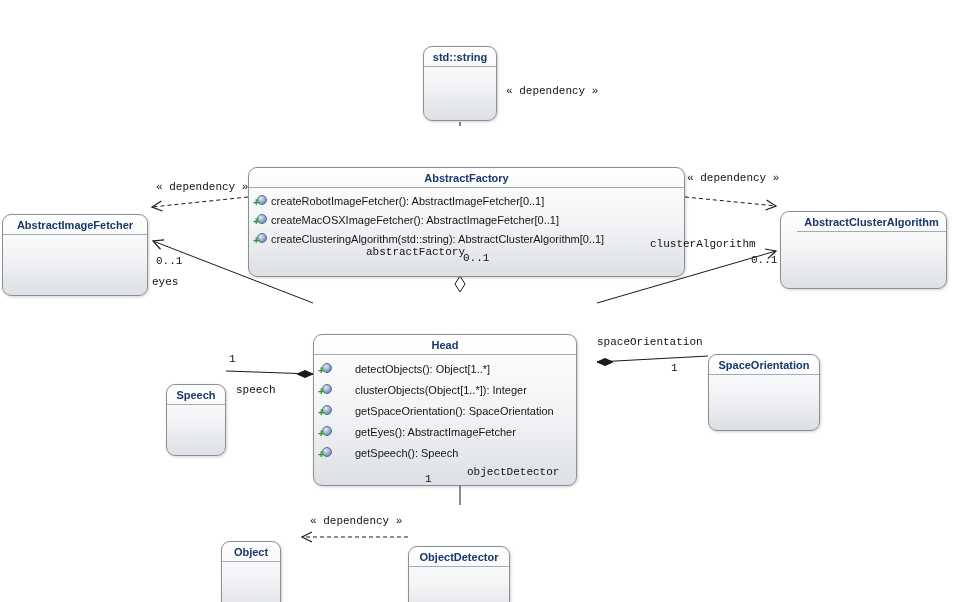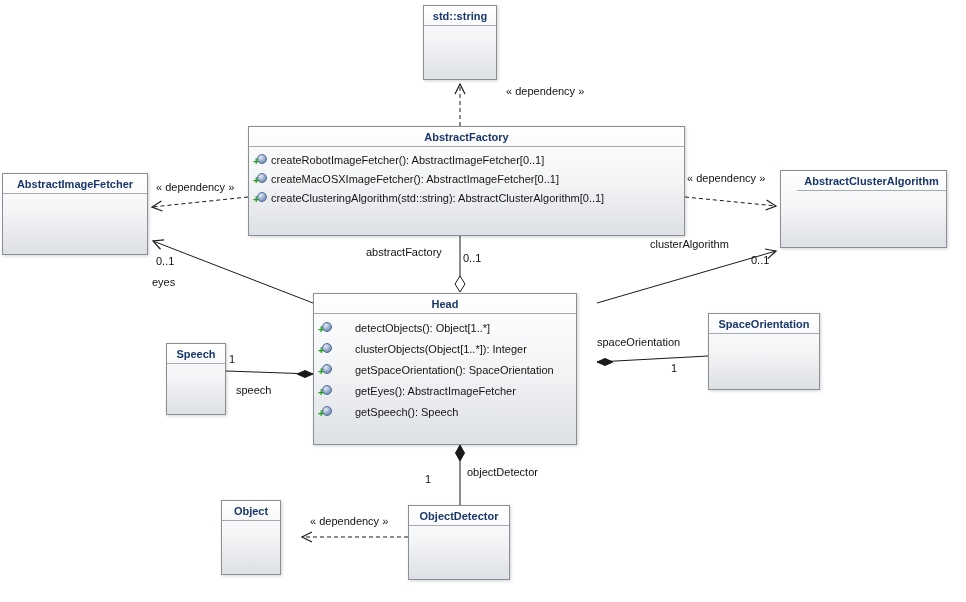--- a/index.html
+++ b/index.html
@@ -3,23 +3,24 @@
 <meta charset="utf-8">
 <style>
   * { margin:0; padding:0; box-sizing:border-box; }
   html,body { background:#ffffff; font-family:"Liberation Sans", sans-serif; }
   .canvas { position:relative; width:966px; height:602px; background:#ffffff; overflow:hidden; }
 
   svg.connectors { position:absolute; left:0; top:0; z-index:1; }
 
   .uml-class {
     position:absolute; z-index:2;
-    border:1px solid #8a8f94; border-radius:0;
+    border:1px solid #8a8f94; border-radius:9px;
     background:linear-gradient(180deg,#ffffff 0%,#f3f4f6 50%,#dde0e4 100%);
     box-shadow:1px 1px 3px rgba(0,0,0,0.18);
+    margin-top:41px;
   }
   .uml-title {
     height:20px; line-height:20px; text-align:center;
     font-size:11px; font-weight:bold; color:#19376b;
     border-bottom:1px solid #a6abb1; padding:0 3px; white-space:nowrap; overflow:hidden;
   }
   .uml-class.abstract .uml-title { }
   .uml-body { padding:3px 4px 0 4px; }
   .method { display:flex; align-items:center; height:19px; font-size:11px; color:#141414; white-space:nowrap; }
   .head-box .method { height:21px;gap:19px; }
@@ -28,21 +29,21 @@
   .m-icon::before {
     content:""; position:absolute; right:1px; top:1px; width:8px; height:8px; border-radius:50%;
     background:radial-gradient(circle at 35% 30%, #e3eaf4, #8aa0c4 60%, #5d7aa6);
     border:1px solid #4e6a96;
   }
   .m-icon::after {
     content:"+"; position:absolute; left:0; bottom:-1px;
     color:#1e9e1e; font-weight:bold; font-size:11px; line-height:11px;
   }
 
-  .lbl { position:absolute; z-index:3; font-size:11px; color:#111; white-space:nowrap; }
+  .lbl { position:absolute; z-index:3; font-size:11px; color:#111; white-space:nowrap;font-family:Liberation Mono, monospace; }
 </style>
 </head>
 <body>
 
 <div class="canvas">
 
   <svg class="connectors" width="966" height="602" viewBox="0 0 966 602">
     <defs>
       <marker id="arr" markerWidth="14" markerHeight="14" refX="12" refY="6" orient="auto" markerUnits="userSpaceOnUse">
         <path d="M2,1 L12,6 L2,11" fill="none" stroke="#1a1a1a" stroke-width="1.2"></path>

